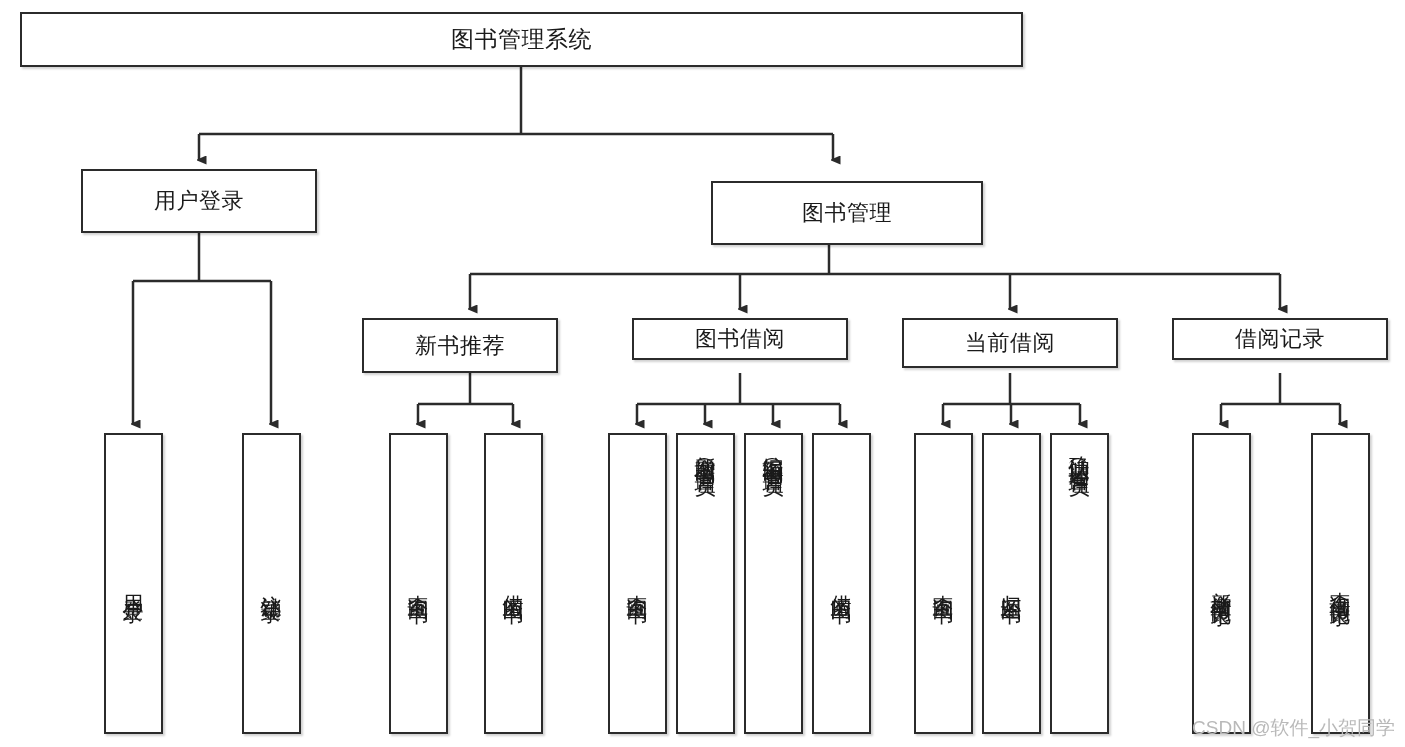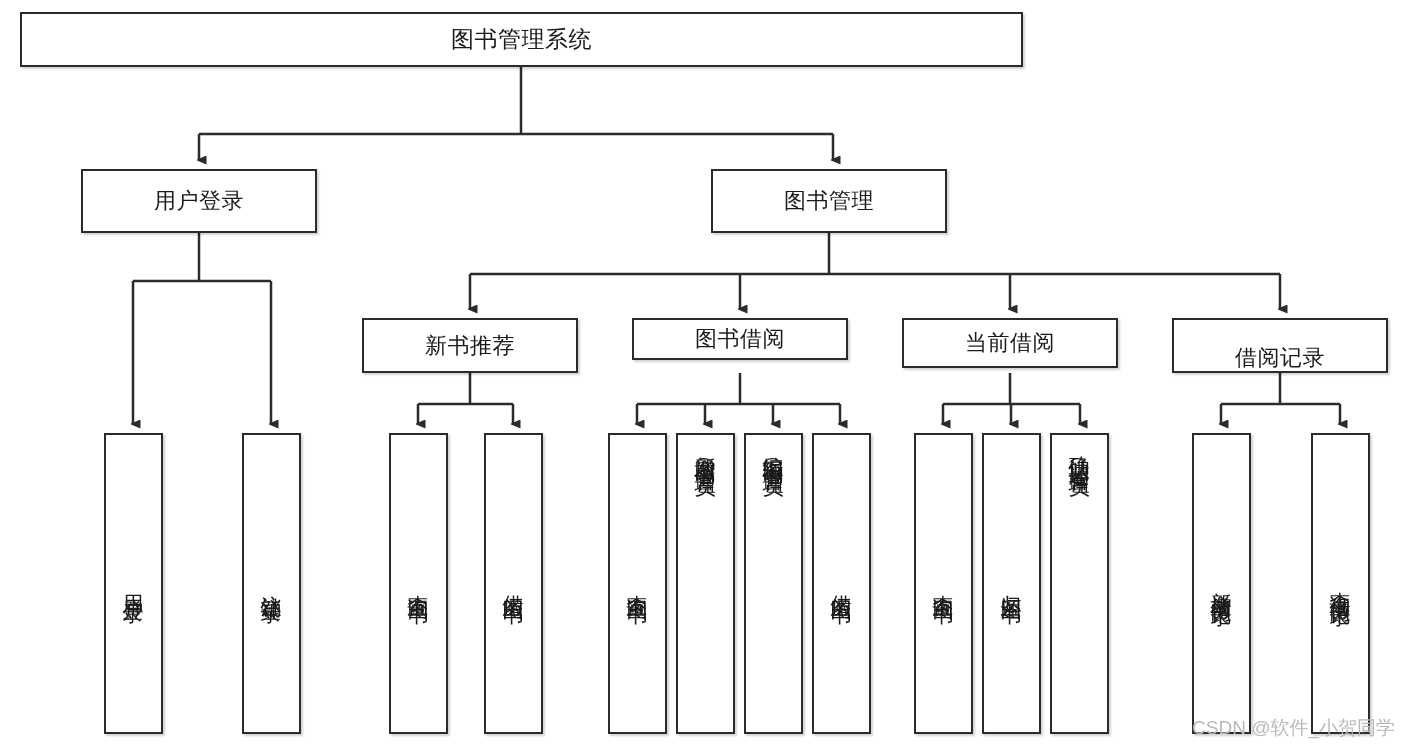--- a/index.html
+++ b/index.html
@@ -131,34 +131,34 @@
     </g>
   </svg>
 
   <div class="node root horizontal" style="left:20px; top:12px; width:1003px; height:55px;">
     <span class="label">图书管理系统</span>
   </div>
 
   <div class="node horizontal" style="left:81px; top:169px; width:236px; height:64px;">
     <span class="label">用户登录</span>
   </div>
-  <div class="node horizontal" style="left:711px; top:169px; width:236px; height:64px;">
+  <div class="node horizontal" style="left:711px; top:181px; width:272px; height:64px;">
     <span class="label">图书管理</span>
   </div>
 
-  <div class="node horizontal" style="left:362px; top:318px; width:216px; height:55px;">
+  <div class="node horizontal" style="left:362px; top:318px; width:196px; height:55px;">
     <span class="label">新书推荐</span>
   </div>
   <div class="node horizontal" style="left:632px; top:318px; width:216px; height:42px;">
     <span class="label">图书借阅</span>
   </div>
   <div class="node horizontal" style="left:902px; top:318px; width:216px; height:50px;">
     <span class="label">当前借阅</span>
   </div>
-  <div class="node horizontal" style="left:1172px; top:318px; width:216px; height:55px;align-items:flex-end;">
+  <div class="node horizontal" style="left:1172px; top:318px; width:216px; height:42px;">
     <span class="label">借阅记录</span>
   </div>
 
   <div class="node vertical centered" style="left:104px; top:433px; width:59px; height:301px;">
     <span class="label">用户登录</span>
   </div>
   <div class="node vertical centered" style="left:242px; top:433px; width:59px; height:301px;">
     <span class="label">注销登录</span>
   </div>
 

